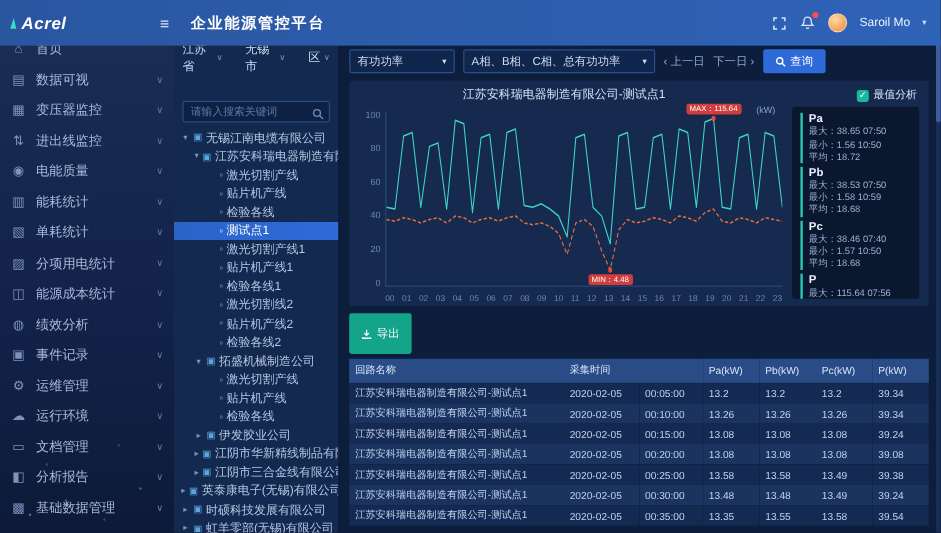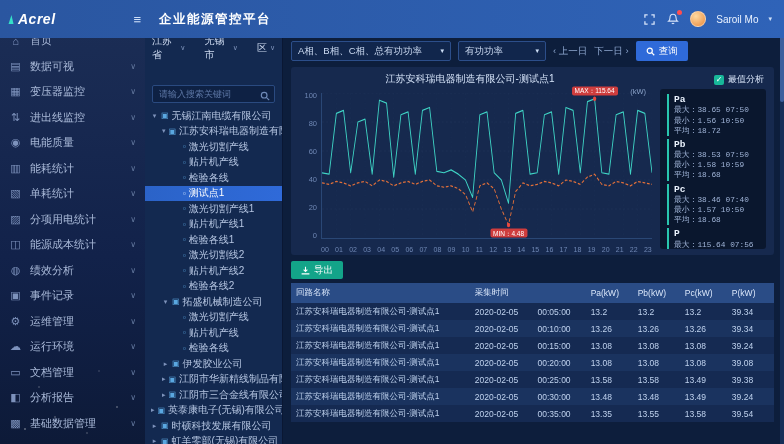--- a/index.html
+++ b/index.html
@@ -79,28 +79,28 @@
   .y-axis span { line-height:6px; }
   .plot-wrap { flex:1; position:relative; border-left:1px solid #2a4775; border-bottom:1px solid #2a4775; }
   .plot-wrap svg { position:absolute; inset:0; width:100%; height:100%; }
   .x-axis { position:absolute; left:30px; right:122px; bottom:2px; display:flex; justify-content:space-between;
     font-size:7px; color:#6f87b4; }
   .tag { position:absolute; background:#cf3d3d; color:#fff; font-size:6.5px; padding:0 3px; line-height:9px;
     border-radius:2px; white-space:nowrap; z-index:3; }
   .tag.max { transform:translate(-50%,-140%); }
   .tag.min { transform:translate(-50%,40%); }
   .stats-panel { position:absolute; top:22px; right:8px; width:106px; bottom:6px;
-    background:rgba(9,20,42,.88); border-radius:3px; padding:5px 7px; overflow:hidden;font-family:Liberation Mono, monospace; }
+    background:rgba(9,20,42,.88); border-radius:3px; padding:5px 7px; overflow:hidden; }
   .sgroup { margin-bottom:3px; padding-left:5px; border-left:2px solid #28c6ae; }
   .sname { font-size:9.5px; color:#eaf2fd; font-weight:bold; line-height:1.2; }
   .sline { font-size:7.8px; color:#9fb3d6; line-height:1.3; white-space:nowrap; }
 
   
   .export-btn { display:inline-flex; align-items:center; gap:4px; background:#13a489; color:#fff; font-size:9.5px;
-    height:18px; padding:0 10px; border-radius:2px; margin:1px 0 4px; cursor:pointer; border:none; font-family:inherit; }
+    height:34px; padding:0 10px; border-radius:2px; margin:1px 0 4px; cursor:pointer; border:none; font-family:inherit; }
   table { width:100%; border-collapse:collapse; font-size:8.5px; table-layout:fixed; }
   th { background:#2a4c86; color:#d9e6fa; font-weight:normal; padding:4px 5px; text-align:left; }
   td { padding:2.5px 5px; color:#bfd2ee; overflow:hidden; white-space:nowrap; text-overflow:ellipsis; }
   tbody tr:nth-child(odd) td { background:#152a52; }
   tbody tr:nth-child(even) td { background:#1a335f; }
   .col-name { width:37%; } .col-date { width:13%; } .col-time { width:11%; }
   .col-num { width:9.75%; }
 
   .scroll-track { position:absolute; right:0; top:28px; bottom:0; width:4px; background:#162e58; }
   .scroll-thumb { position:absolute; top:4px; right:0; width:4px; height:70px; background:#3d5f9d; border-radius:2px; cursor:pointer; }
@@ -399,26 +399,26 @@
         <span class="ticon">▣</span>
         <span>希捷国际科技发展公司</span>
       </div>
     </div>
 </div>
 
 <div class="main">
 
 
   <div class="filter-row">
+    <span class="select sel-metric">
+      <span>有功功率</span>
+        <span class="caret">▾</span>
+    </span>
     <span class="select sel-phase">
       <span>A相、B相、C相、总有功功率</span>
-        <span class="caret">▾</span>
-    </span>
-    <span class="select sel-metric">
-      <span>有功功率</span>
         <span class="caret">▾</span>
     </span>
     <span class="date-nav">
       <span class="date-link">‹ 上一日</span>
       <span class="date-link">下一日 ›</span>
     </span>
     <button class="query-btn">
       <svg width="9" height="9" viewBox="0 0 12 12" fill="none" stroke="#fff" stroke-width="1.6">
         <circle cx="5" cy="5" r="3.4"></circle>
           <path d="M7.6 7.6 11 11"></path>

